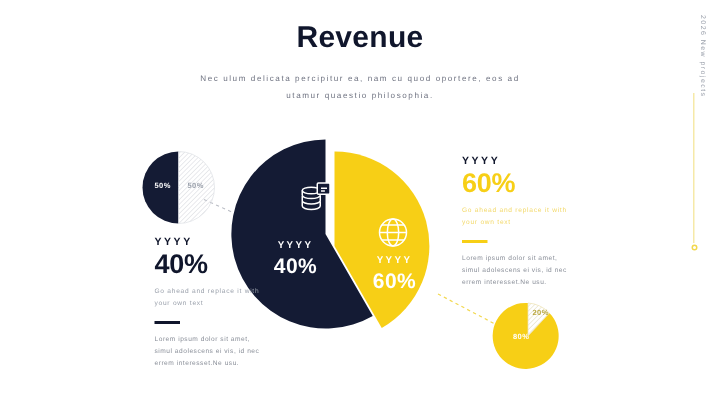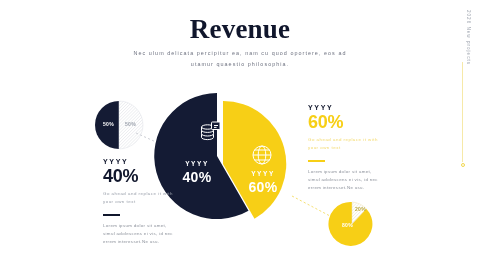--- a/index.html
+++ b/index.html
@@ -9,23 +9,23 @@
     font-family:"Liberation Sans", sans-serif;
     position:relative;
     overflow:hidden;
   }
   .slide { position:absolute; inset:0; }
 
   
   .title {
     position:absolute; left:0; right:0; top:14px;
     text-align:center;
-    font-family:Liberation Serif, serif;
+    font-family:Liberation Sans, sans-serif;
     font-weight:700;
-    font-size:27px;
+    font-size:20px;
     letter-spacing:.2px;
     color:#10162c;
   }
   .subtitle {
     position:absolute; left:128px; width:224px; top:48px;
     text-align:center;
     font-size:5.4px;
     line-height:2.0;
     letter-spacing:1.05px;
     color:#6e7280;

